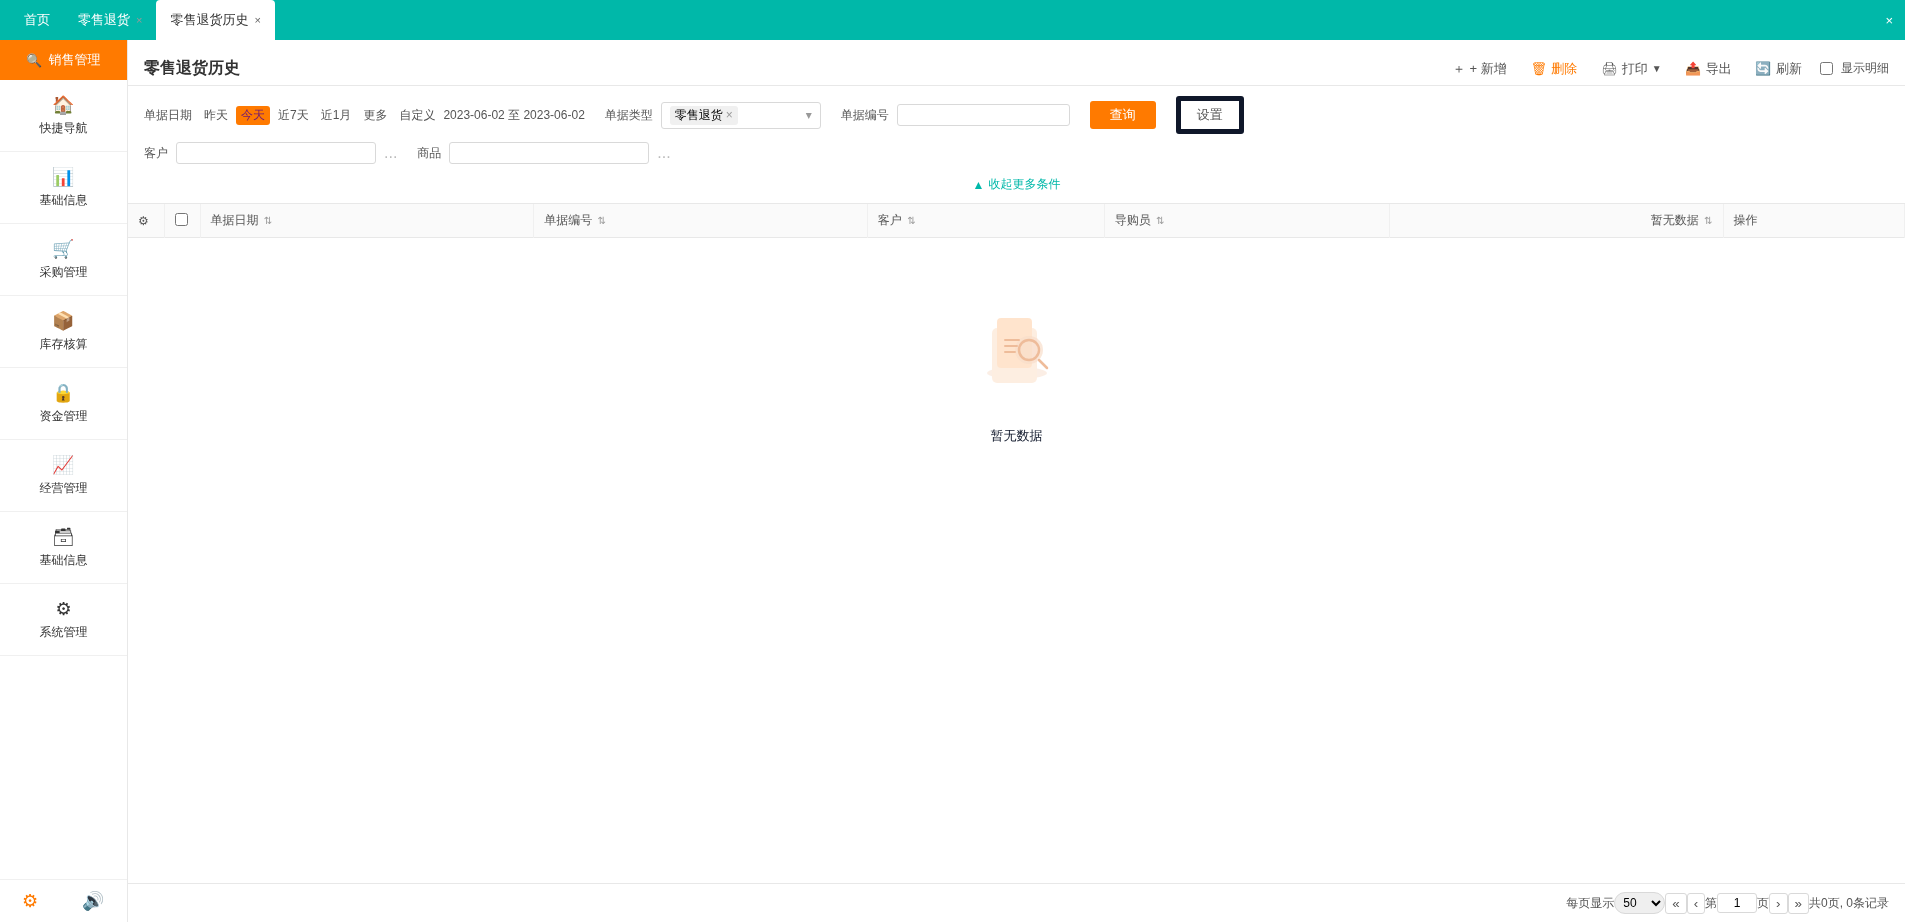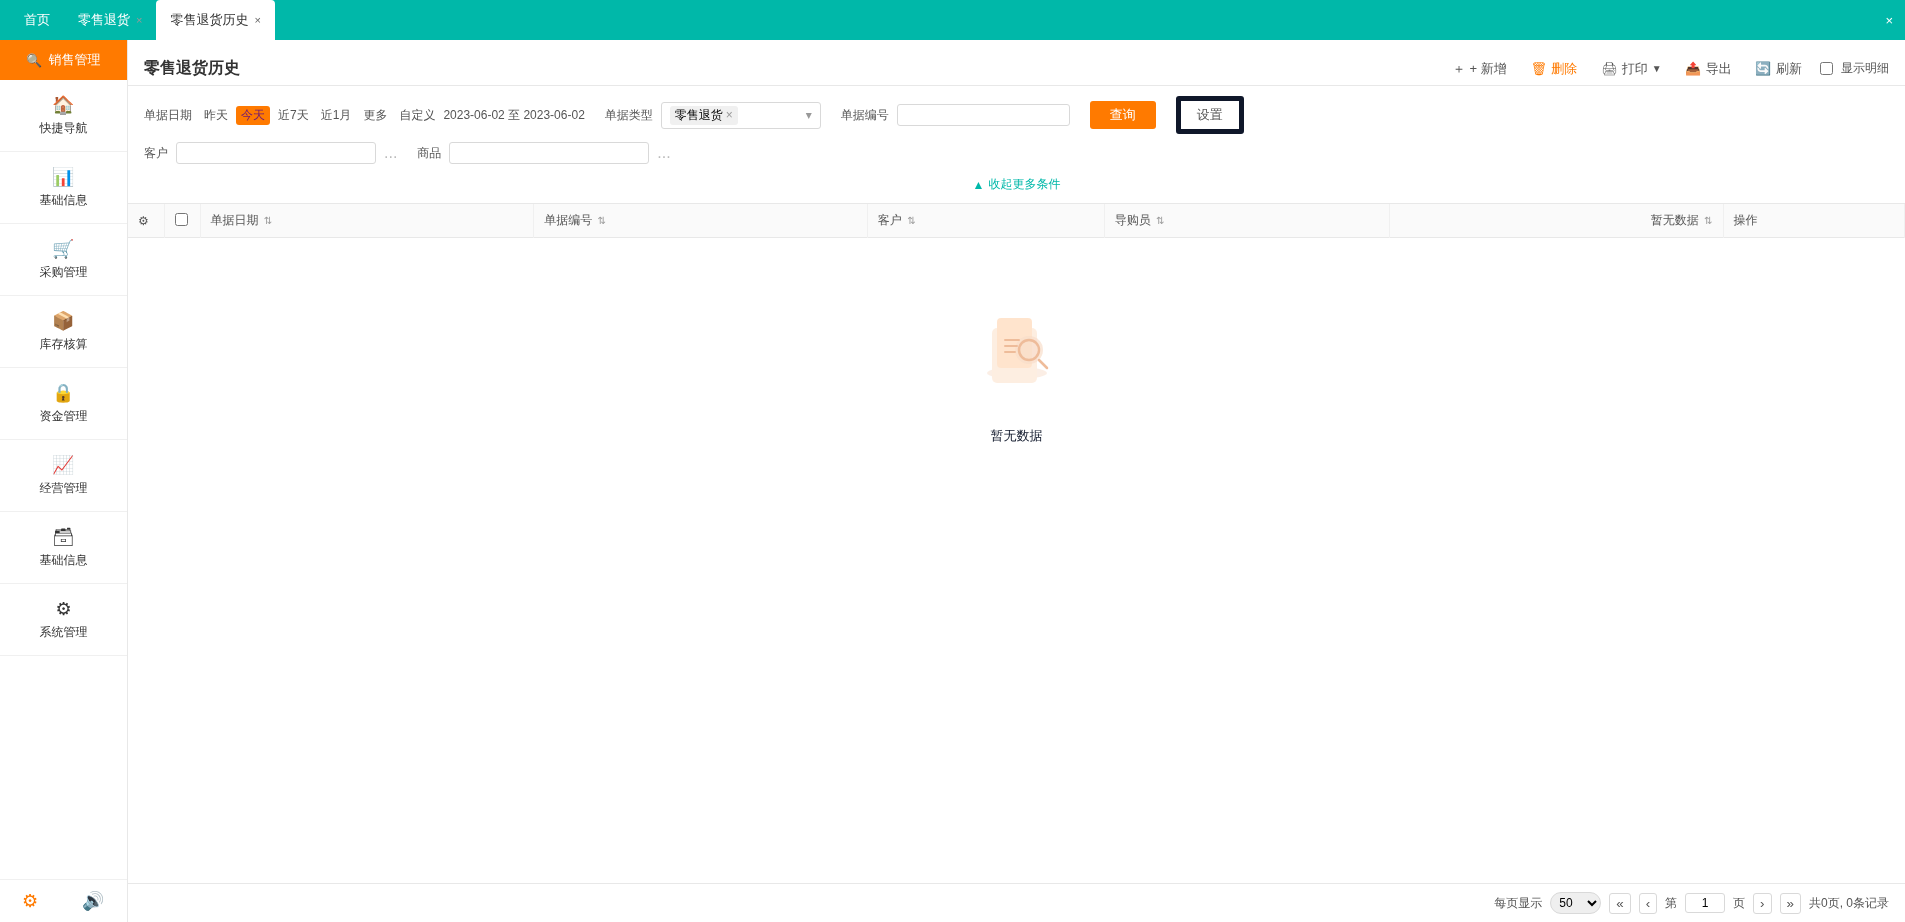--- a/index.html
+++ b/index.html
@@ -65,21 +65,21 @@
     .data-table th .sort { color: #999; font-size: 10px; margin-left: 2px; }
     .th-checkbox { width: 36px; text-align: center; }
     .th-settings { width: 36px; text-align: center; }
 
     
     .empty-state { display: flex; flex-direction: column; align-items: center; justify-content: center; flex: 1; padding: 60px 0; }
     .empty-icon { font-size: 80px; margin-bottom: 10px; opacity: 0.7; }
     .empty-text { color: #0f172a; font-size: 13px; }
 
     
-    .pagination { display: flex; align-items: center; justify-content: flex-end; padding: 8px 16px; background: #fff; border-top: 1px solid #e8e8e8; gap: 8px; flex-shrink: 0; font-size: 12px; color: #555; }
+    .pagination { display: flex; align-items: center; justify-content: flex-end; padding: 8px 16px; background: #fff; border-top: 1px solid #e8e8e8; gap: 0; flex-shrink: 0; font-size: 12px; color: #555; }
     .page-size-select { border: 1px solid #d9d9d9; border-radius: 11px; padding: 2px 4px; font-size: 12px; }
     .page-nav-btn { border: 1px solid #d9d9d9; background: #fff; border-radius: 3px; padding: 2px 6px; cursor: pointer; color: #555; }
     .page-nav-btn:disabled { color: #ccc; cursor: not-allowed; }
     .page-input { border: 1px solid #d9d9d9; border-radius: 3px; padding: 2px 4px; width: 40px; text-align: center; font-size: 12px; }
   </style>
 </head>
 <body>
 
 <div class="top-bar">
   <div class="tab">

